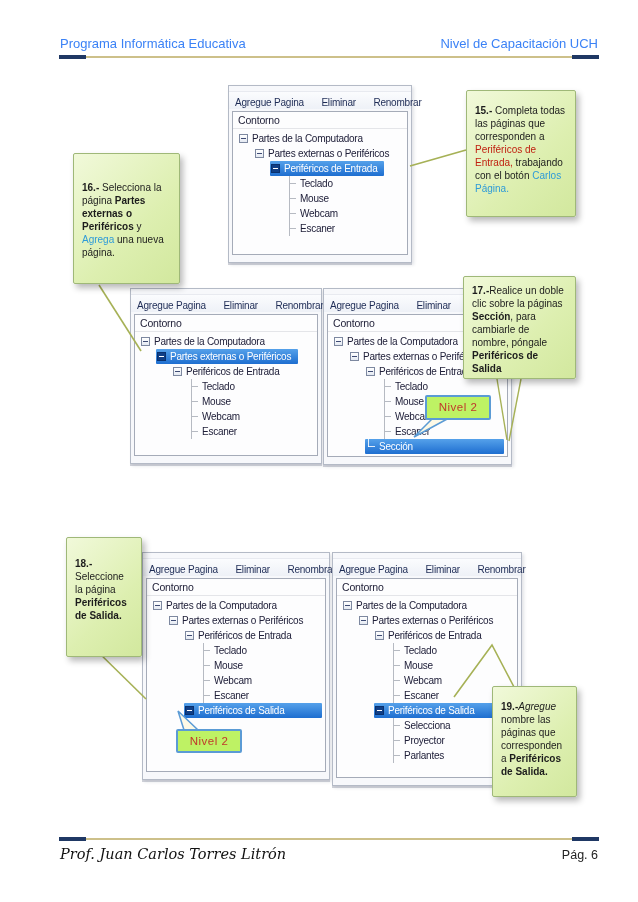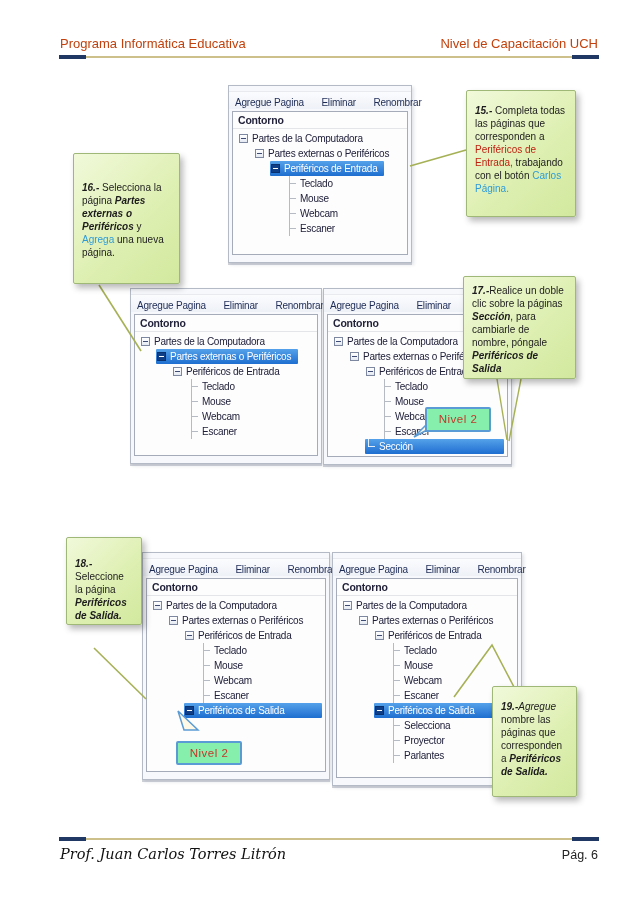--- a/index.html
+++ b/index.html
@@ -1,21 +1,21 @@
 <!DOCTYPE html>
 <html><head>
 <meta charset="utf-8">
 <style>
   html,body{margin:0;padding:0;}
   body{
     width:638px;height:902px;position:relative;background:#ffffff;
     font-family:"Liberation Sans", sans-serif;overflow:hidden;
   }
   
-  .hdr-text{position:absolute;font-size:13px;color:#c2410c;}
+  .hdr-text{position:absolute;font-size:13px;color:#3b82f6;}
   .hdr-left{left:60px;top:36px;}
   .hdr-right{right:40px;top:36px;}
   .rule-tan{position:absolute;left:59px;width:540px;height:2px;background:#cdc08a;}
   .rule-navy{position:absolute;width:27px;height:4px;background:#1f3864;}
   .hdr-rule{top:56px;} .hdr-navy-l{left:59px;top:55px;} .hdr-navy-r{left:572px;top:55px;}
   .ftr-rule{top:838px;} .ftr-navy-l{left:59px;top:837px;} .ftr-navy-r{left:572px;top:837px;}
   .ftr-left{position:absolute;left:60px;top:846px;font-family:"DejaVu Serif", serif;
     font-style:italic;font-size:14.5px;color:#111;}
   .ftr-right{position:absolute;right:40px;top:848px;font-size:12.5px;color:#222;}
 
@@ -27,21 +27,21 @@
   .s2{left:130px;top:288px;width:192px;height:176px;}
   .s3{left:323px;top:288px;width:189px;height:177px;}
   .s4{left:142px;top:552px;width:188px;height:228px;}
   .s5{left:332px;top:552px;width:190px;height:234px;}
   .toolbar{height:17px;line-height:17px;padding-left:6px;white-space:nowrap;
     background:linear-gradient(180deg,#fbfcfe,#eef1f7);border-top:1px solid #e8eaf0;}
   .tbtn{font-size:10px;color:#1d2b55;margin-right:13px;letter-spacing:-0.2px;}
   .panel{flex:1;margin:2px 3px 7px 3px;background:#fdfdfe;border:1px solid #a5abb8;
     overflow:hidden;display:flex;flex-direction:column;}
   .phead{height:16px;line-height:16px;padding-left:5px;font-size:10.5px;color:#23233b;
-    border-bottom:1px solid #e4e5e9;letter-spacing:-0.2px;font-weight:bold;}
+    border-bottom:1px solid #e4e5e9;letter-spacing:-0.2px;}
   .tree{flex:1;padding-top:2px;overflow:hidden;}
   .trow{display:flex;align-items:flex-end;height:15px;line-height:15px;}
   .tpad{flex:0 0 auto;}
   .twrap{display:inline-flex;align-items:center;}
   .tlabel{font-size:10px;color:#20203a;margin-left:2px;white-space:nowrap;letter-spacing:-0.25px;}
   .sel{background:linear-gradient(180deg,#55a1ea,#1e6ed0);border-radius:1px;}
   .sel .tlabel{color:#ffffff;}
   .sel-fit{padding-right:7px;}
   .sel-full{flex:1;margin-right:3px;}
   .conn{width:12px;height:15px;position:relative;flex:0 0 12px;}
@@ -58,31 +58,31 @@
 
   
   .callout{position:absolute;z-index:6;box-sizing:border-box;
     background:linear-gradient(135deg,#f1f9da 0%,#ddefb0 60%,#d2e89e 100%);
     border:1px solid #9fb878;border-radius:2px;
     box-shadow:3px 4px 6px rgba(0,0,0,.28);
     font-size:10px;line-height:13px;color:#1c1c1c;padding:8px;}
   .c15{left:466px;top:90px;width:110px;height:127px;padding-top:13px;}
   .c16{left:73px;top:153px;width:107px;height:131px;padding-top:27px;}
   .c17{left:463px;top:276px;width:113px;height:103px;padding-top:7px;}
-  .c18{left:66px;top:537px;width:76px;height:88px;padding-top:19px;}
+  .c18{left:66px;top:537px;width:76px;height:120px;padding-top:19px;}
   .c19{left:492px;top:686px;width:85px;height:111px;padding-top:13px;}
-  .run-b{font-weight:bold;font-style:italic;}
+  .run-b{font-weight:bold;}
   .run-i{font-style:italic;}
   .run-red{color:#c02010;}
   .run-blue{color:#2e9bd8;}
 
   
-  .nivel{position:absolute;z-index:7;box-sizing:border-box;background:#86efac;
+  .nivel{position:absolute;z-index:7;box-sizing:border-box;background:#bef264;
     border:2px solid #5b9bd5;border-radius:2px;color:#c0392b;font-size:11.5px;
-    text-align:center;letter-spacing:0.5px;margin-top:12px;}
+    text-align:center;letter-spacing:0.5px;}
   .n1{left:425px;top:395px;width:66px;height:25px;line-height:21px;}
   .n2{left:176px;top:729px;width:66px;height:24px;line-height:20px;}
 
   .overlay{position:absolute;left:0;top:0;z-index:5;pointer-events:none;}
 </style>
 </head>
 <body>
 
 <div class="hdr-text hdr-left">Programa Informática Educativa</div>
 <div class="hdr-text hdr-right">Nivel de Capacitación UCH</div>

